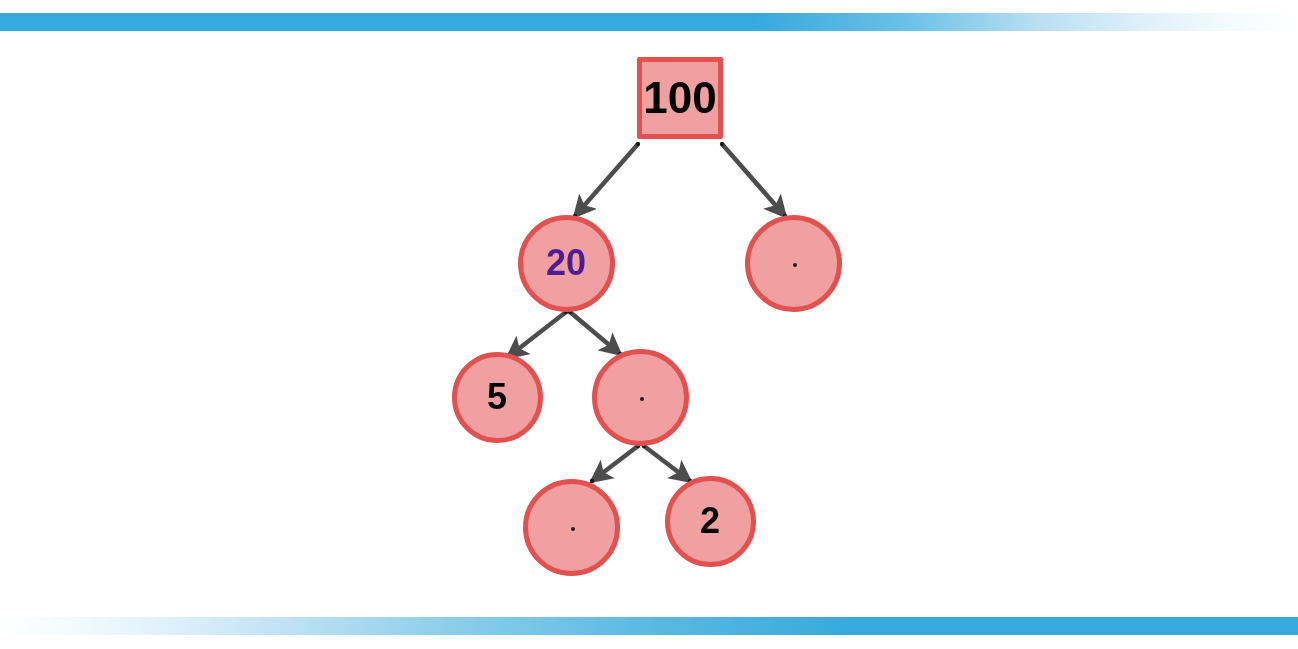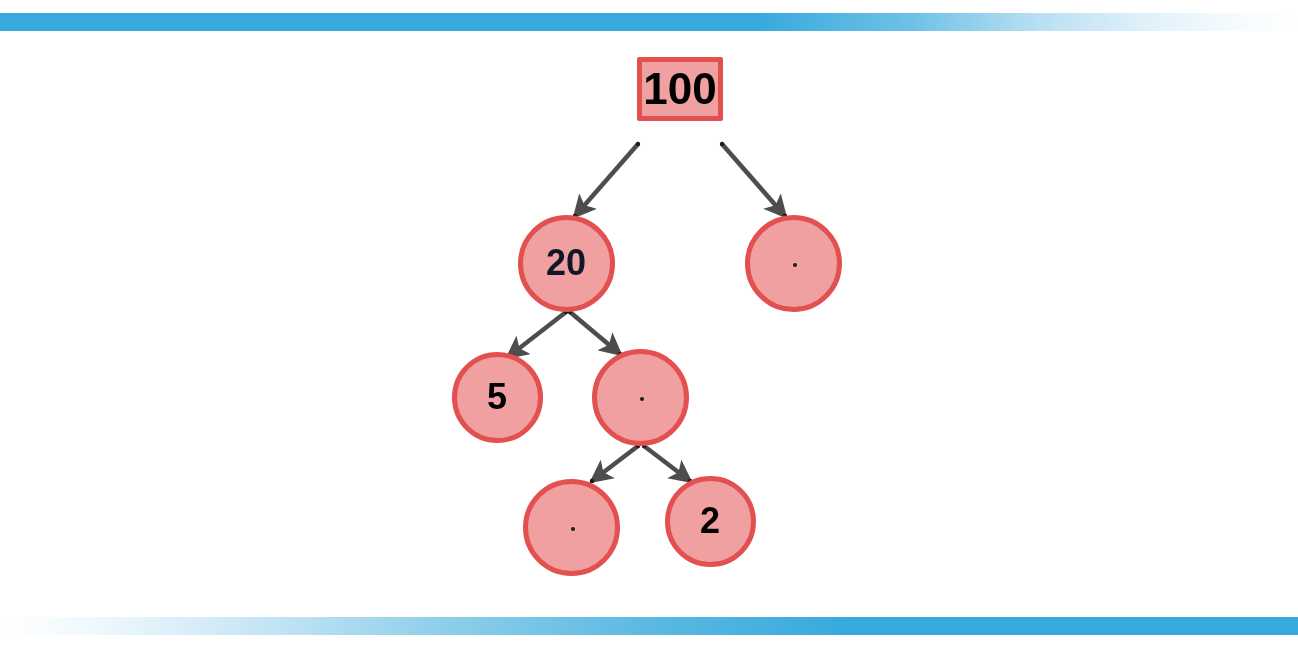--- a/index.html
+++ b/index.html
@@ -162,25 +162,25 @@
         <circle cx="570" cy="312" r="2.2" fill="#1c1c1c"></circle>
         <circle cx="620" cy="354" r="2.2" fill="#1c1c1c"></circle>
         <circle cx="638" cy="446" r="2.2" fill="#1c1c1c"></circle>
         <circle cx="592" cy="481" r="2.2" fill="#1c1c1c"></circle>
         <circle cx="644" cy="446" r="2.2" fill="#1c1c1c"></circle>
         <circle cx="690" cy="481" r="2.2" fill="#1c1c1c"></circle>
       </g>
   </svg>
 
   <div id="nodes-layer">
-      <div class="node square" style="left: 637px; top: 57px; width: 86px; height: 64px; background: rgb(240, 160, 160); border-color: rgb(226, 80, 79);">
+      <div class="node square" style="left: 637px; top: 57px; width: 86px; height: 82px; background: rgb(240, 160, 160); border-color: rgb(226, 80, 79);">
         <span class="node-label" style="font-size: 44px; color: rgb(0, 0, 0);">100</span>
       </div>
       <div class="node circle" style="left: 517.5px; top: 214.5px; width: 97px; height: 97px; background: rgb(240, 160, 160); border-color: rgb(226, 80, 79);">
-        <span class="node-label" style="font-size: 36px; color: #0f172a;">20</span>
+        <span class="node-label" style="font-size: 36px; color: #4c1d95;">20</span>
       </div>
       <div class="node circle" style="left: 744.5px; top: 214.5px; width: 97px; height: 97px; background: rgb(240, 160, 160); border-color: rgb(226, 80, 79);">
         <span class="node-label" style="font-size: 36px; color: rgb(0, 0, 0);"></span>
         <span class="anchor-dot" style="left: 43.5px; top: 43.5px;"></span>
       </div>
       <div class="node circle" style="left: 451.5px; top: 351.5px; width: 91px; height: 91px; background: rgb(240, 160, 160); border-color: rgb(226, 80, 79);">
         <span class="node-label" style="font-size: 36px; color: rgb(0, 0, 0);">5</span>
       </div>
       <div class="node circle" style="left: 591.5px; top: 348.5px; width: 97px; height: 97px; background: rgb(240, 160, 160); border-color: rgb(226, 80, 79);">
         <span class="node-label" style="font-size: 36px; color: rgb(0, 0, 0);"></span>

